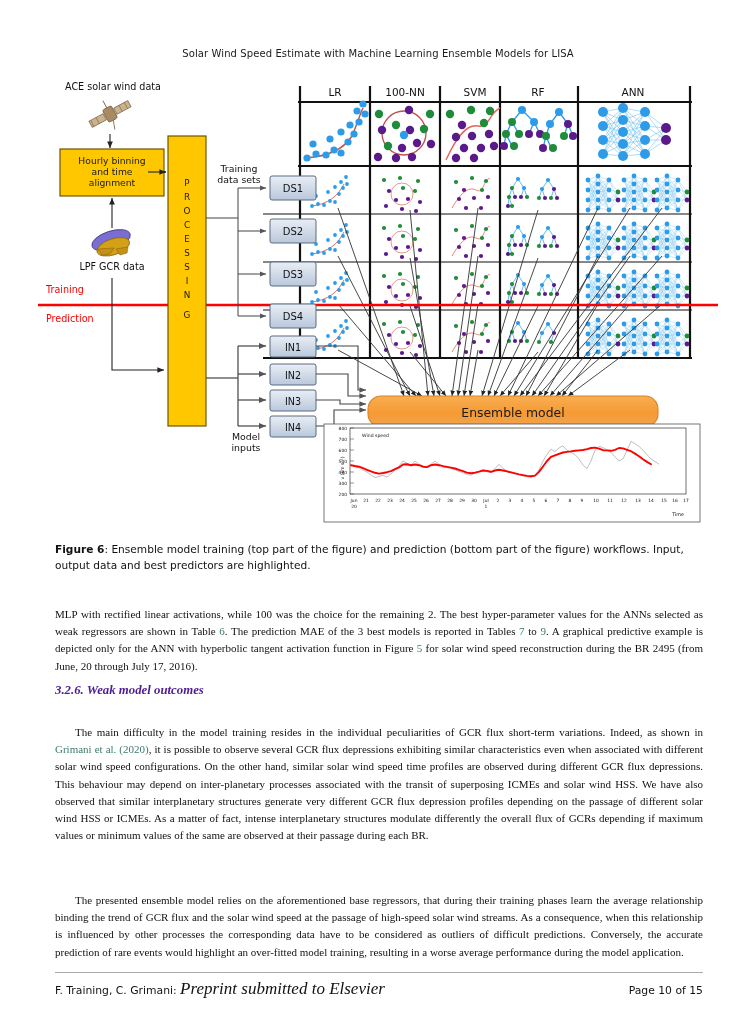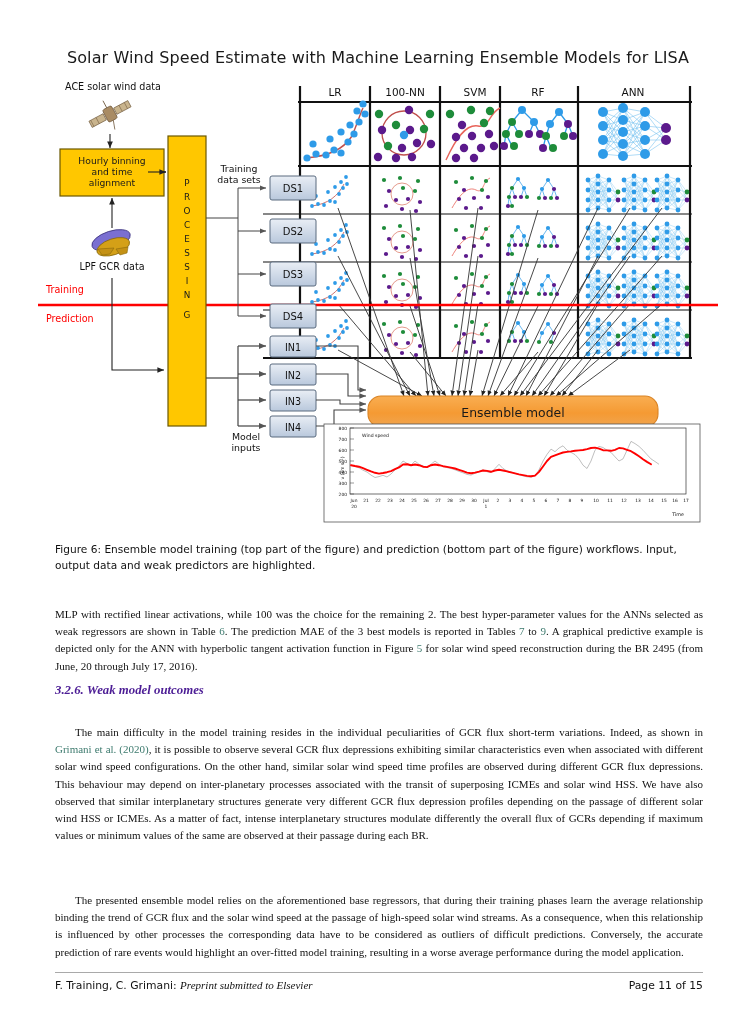--- a/index.html
+++ b/index.html
@@ -18,21 +18,21 @@
   }
 
   
   .running-head {
     position: absolute;
     top: 48px;
     left: 0;
     width: 756px;
     text-align: center;
     font-family: "DejaVu Sans", sans-serif;
-    font-size: 16px;
+    font-size: 10px;
     letter-spacing: .1px;
     color: #1a1a1a;
   }
 
   
   .figure {
     position: absolute;
     left: 38px;
     top: 78px;
     width: 680px;
@@ -45,21 +45,21 @@
     position: absolute;
     left: 55px;
     top: 542px;
     width: 648px;
     font-family: "DejaVu Sans", sans-serif;
     font-size: 10.6px;
     line-height: 15.5px;
     text-align: left;
     color: #111;
   }
-  .caption b { font-weight: normal; }
+  .caption b { font-weight: bold; }
 
   
   .body-block {
     position: absolute;
     left: 55px;
     width: 648px;
     font-family: "Liberation Serif", serif;
     font-size: 11px;
     line-height: 17.2px;
     text-align: justify;
@@ -98,21 +98,21 @@
     left: 55px;
     top: 979px;
     width: 648px;
     display: flex;
     justify-content: space-between;
     align-items: baseline;
     font-family: "DejaVu Sans", sans-serif;
     font-size: 10.8px;
     color: #111;
   }
-  .footer .ital { font-style: italic; font-family: "Liberation Serif", serif; font-size: 11px;}
+  .footer .ital { font-style: italic; font-family: "Liberation Serif", serif; font-size: 17px;}
 </style>
 </head>
 <body>
 
 <div class="page">
 
   <div class="running-head">Solar Wind Speed Estimate with Machine Learning Ensemble Models for LISA</div>
 
   <div class="figure">
     <svg class="fig-svg" width="680" height="450" viewBox="0 0 680 450">
@@ -1083,37 +1083,37 @@
 
         <polyline fill="none" stroke="#8a8a8a" stroke-width="0.55" points="313,387 317,388.5 321,389.8 325,392.2 329,394 333,397.1 337,399.5 341,398.6 345,397.3 349,399 353,396 357,391.8 361,388 365,383 369,385.4 373,387.2 377,383 381,386.3 385,387.9 389,389.6 393,386.3 397,383 401,386.3 405,388.2 409,389.6 413,390.5 417,391.8 421,393.4 425,394.8 429,396.4 433,397.1 437,395.3 441,394 445,391.8 449,393.8 453,394.6 457,390.5 461,386.3 465,390.5 469,392.9 473,393.9 477,395.3 481,396.6 485,397.9 489,398.8 493,399.2 497,397.9 501,391.8 505,383 509,376.4 513,371.1 517,373.7 521,370 525,367.8 529,372.2 533,374.4 537,376.6 541,380.9 545,387.2 549,390.5 553,383 557,372.2 561,368.4 565,369.5 569,372.2 573,374.4 577,378.8 581,383 585,380.9 589,372.2 593,363.4 597,365.6 601,368.4 605,372.2 609,376.6 613,380.9 617,383.5 621,386.3"></polyline>
 
         <polyline fill="none" stroke="#FF0000" stroke-width="1.9" stroke-linejoin="round" stroke-linecap="round" points="313,387.2 317,388 321,388.7 325,390.2 329,391.8 333,393.4 337,394.8 341,395.6 345,395 349,394.2 353,393.1 357,391.2 361,389.4 365,386.5 369,386.3 373,387.2 377,386.5 381,387.2 385,388.7 389,389.1 393,387.2 397,386.5 401,387.2 405,388.2 409,388.9 413,389.6 417,390.5 421,391.8 425,393.1 429,394.6 433,395.3 437,394.6 441,393.6 445,392.5 449,392.9 453,393.8 457,392.5 461,391.8 465,392.5 469,393.4 473,394.4 477,395.4 481,396.4 485,397.1 489,397.9 493,398.3 497,397.6 501,393.9 505,388.5 509,383.0 513,378.9 517,377.4 521,375.8 525,374.5 529,373.9 533,373.4 537,372.8 541,372.4 545,372.0 549,371.1 553,370.0 557,369.6 561,370.7 565,372.2 569,372.4 573,372.8 577,371.8 581,370.0 585,370.4 589,371.8 593,373.2 597,375.6 601,378.3 605,381.2 609,383.9 613,386.2"></polyline>
       </g>
 
     </svg>
   </div>
 
   <div class="caption">
-    <b>Figure 6</b><span>: Ensemble model training (top part of the figure) and prediction (bottom part of the figure) workflows. Input, output data and weak predictors are highlighted.</span>
+    <b>Figure 6</b><span>: Ensemble model training (top part of the figure) and prediction (bottom part of the figure) workflows. Input, output data and best predictors are highlighted.</span>
   </div>
 
   <div class="body-block p1">
     <span>MLP with rectified linear activations, while 100 was the choice for the remaining 2. The best hyper-parameter values for the ANNs selected as weak regressors are shown in Table </span><span class="xref">6</span><span>. The prediction MAE of the 3 best models is reported in Tables </span><span class="xref">7</span><span> to </span><span class="xref">9</span><span>. A graphical predictive example is depicted only for the ANN with hyperbolic tangent activation function in Figure </span><span class="xref">5</span><span> for solar wind speed reconstruction during the BR 2495 (from June, 20 through July 17, 2016).</span>
   </div>
 
   <div class="sec-head">3.2.6. Weak model outcomes</div>
 
   <div class="body-block p2 indent">
     <span>The main difficulty in the model training resides in the individual peculiarities of GCR flux short-term variations. Indeed, as shown in </span><span class="ref-link">Grimani et al. (2020)</span><span>, it is possible to observe several GCR flux depressions exhibiting similar characteristics even when associated with different solar wind speed configurations. On the other hand, similar solar wind speed time profiles are observed during different GCR flux depressions. This behaviour may depend on inter-planetary processes associated with the transit of superposing ICMEs and solar wind HSS. We have also observed that similar interplanetary structures generate very different GCR flux depression profiles depending on the passage of different solar wind HSS or ICMEs. As a matter of fact, intense interplanetary structures modulate differently the overall flux of GCRs depending if maximum values or minimum values of the same are observed at their passage during each BR.</span>
   </div>
 
   <div class="body-block p3 indent">The presented ensemble model relies on the aforementioned base regressors, that during their training phases learn the average relationship binding the trend of GCR flux and the solar wind speed at the passage of high-speed solar wind streams. As a consequence, when this relationship is influenced by other processes the corresponding data have to be considered as outliers of difficult predictions. Conversely, the accurate prediction of rare events would highlight an over-fitted model training, resulting in a worse average performance during the model application.</div>
 
   <div class="footer-rule"></div>
   <div class="footer">
     <div>
       <span>F. Training, C. Grimani:</span>
       <span class="ital">Preprint submitted to Elsevier</span>
     </div>
-    <div>Page 11 of 15</div>
+    <div>Page 10 of 15</div>
   </div>
 
 </div>
 
 </body></html>

